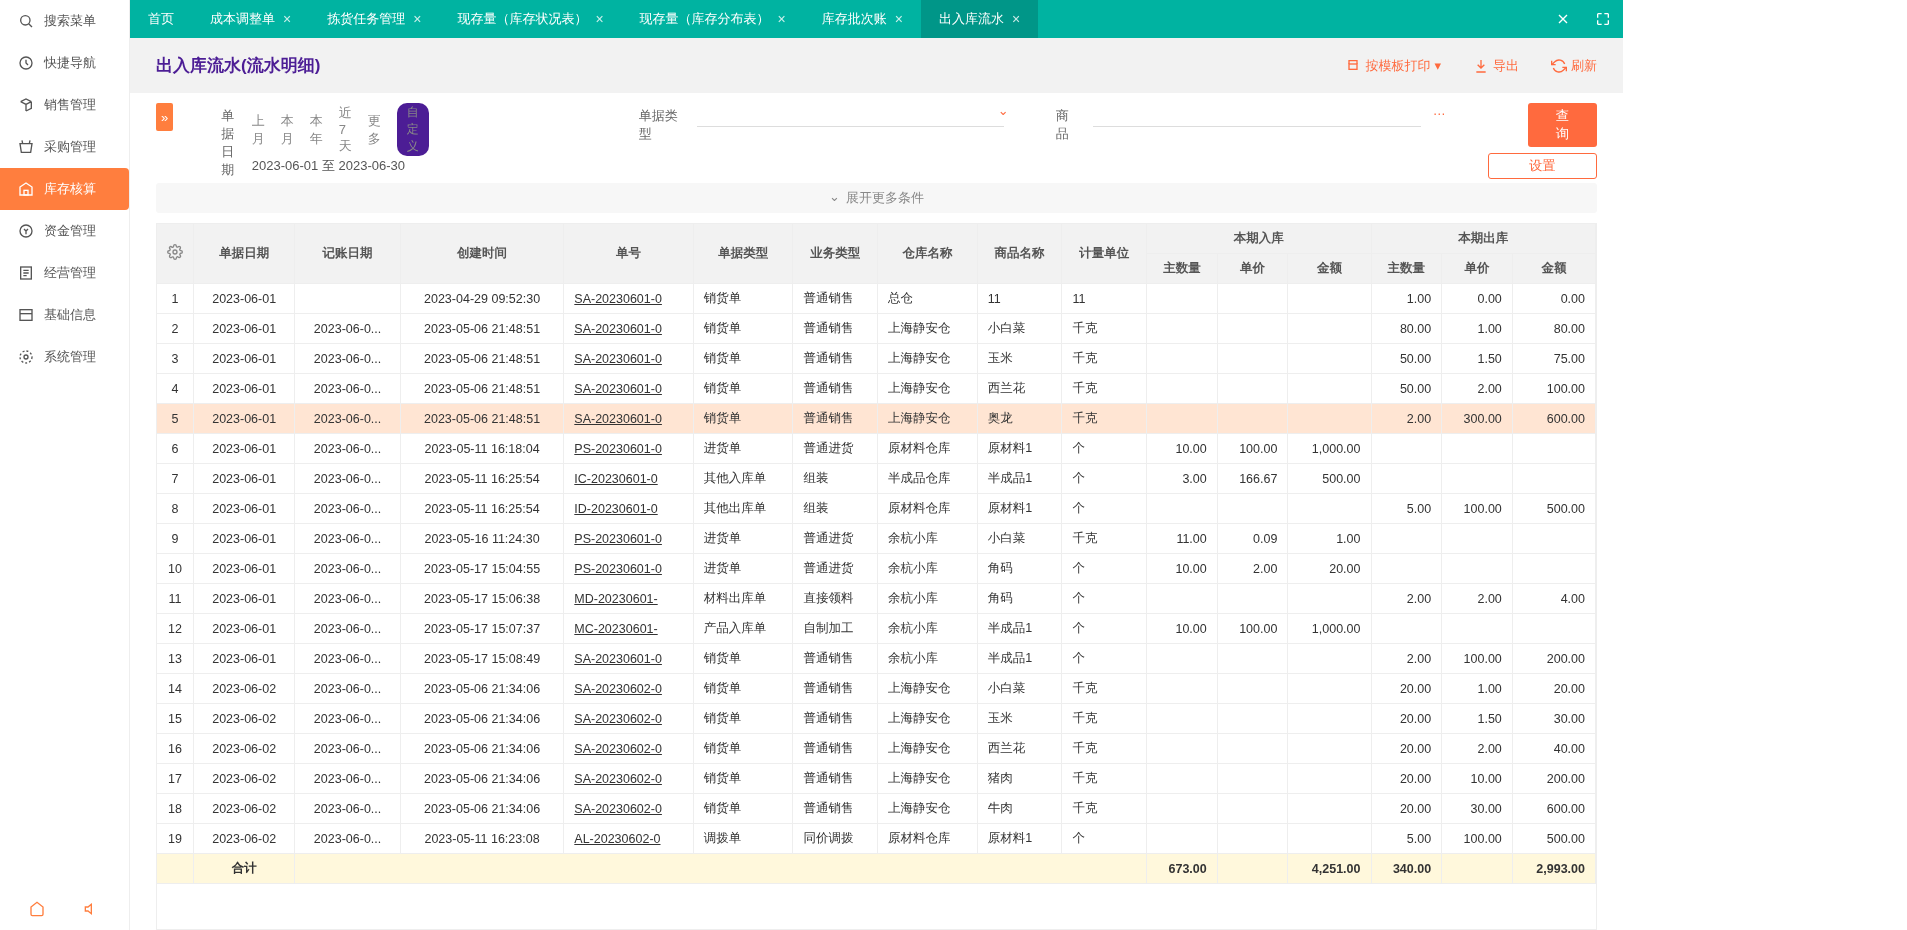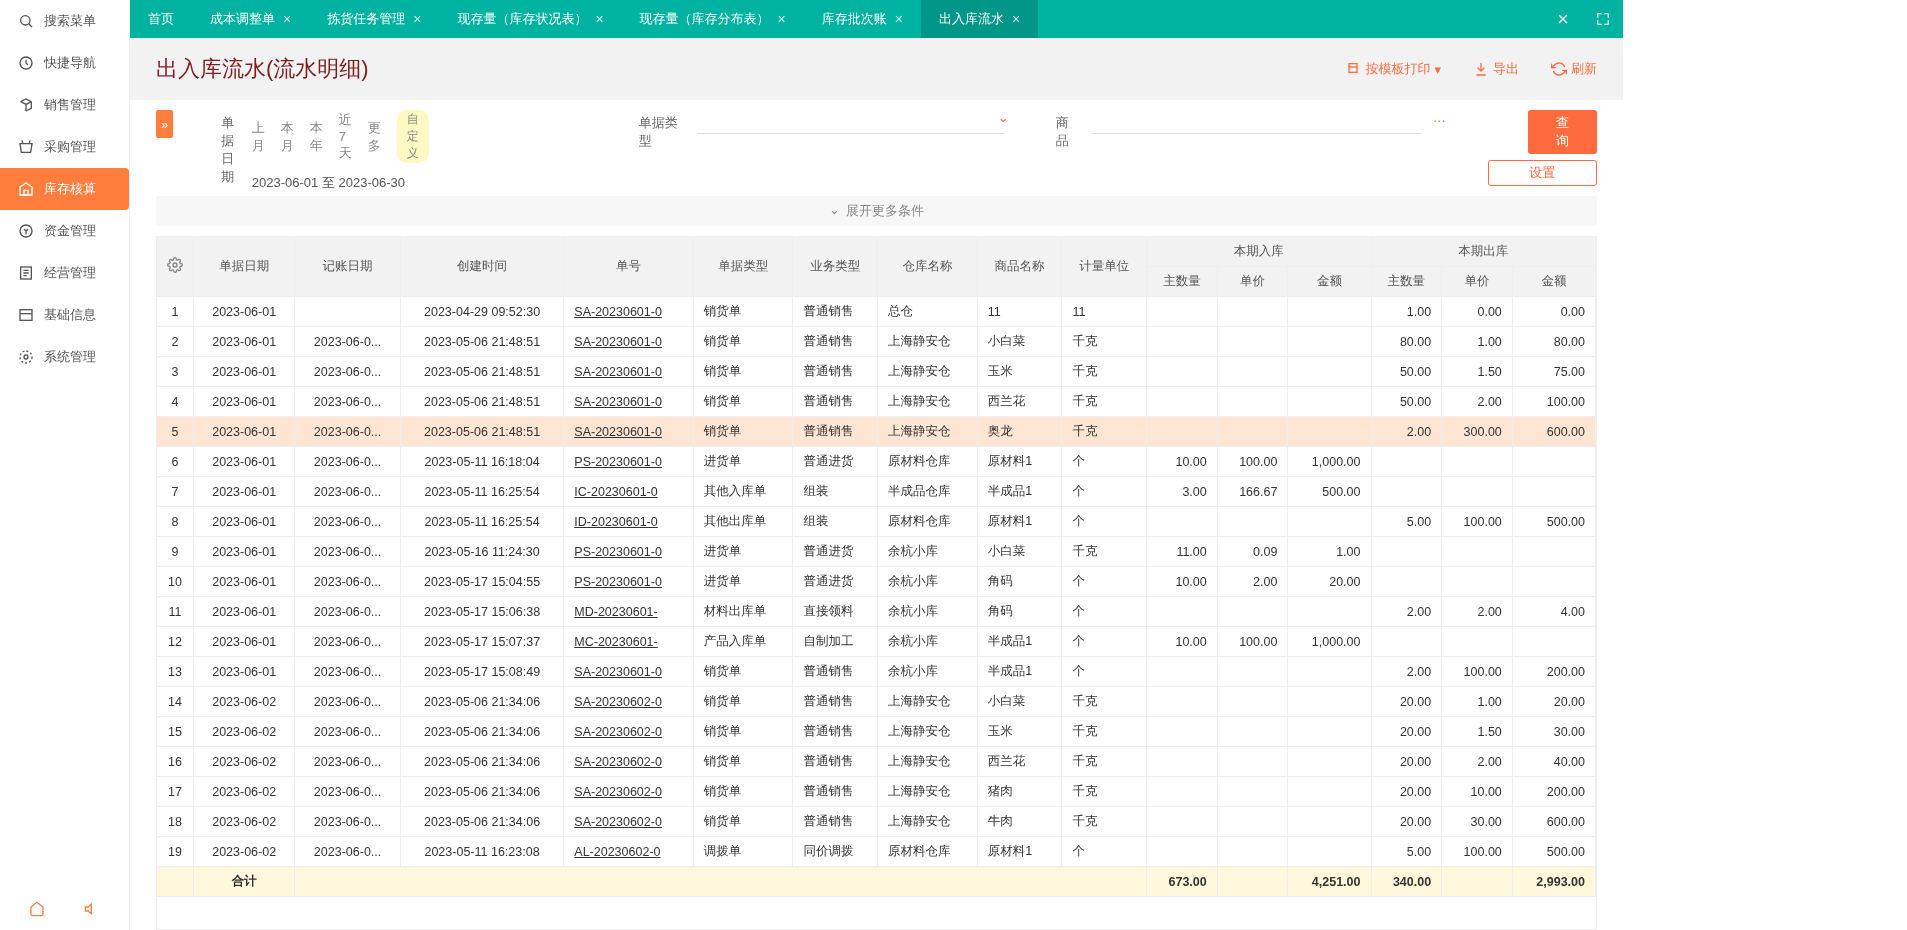--- a/index.html
+++ b/index.html
@@ -11,42 +11,42 @@
 .sidebar-item .ico { width: 16px; height: 16px; display: inline-flex; align-items: center; justify-content: center; }
 .sidebar-footer { margin-top: auto; display: flex; justify-content: space-around; padding: 10px; color: #ff7e3e; }
 .main { flex: 1; display: flex; flex-direction: column; min-width: 0; }
 .tabbar { display: flex; background: #00b3a1; color: #fff; align-items: center; height: 38px; }
 .tab { padding: 0 18px; height: 100%; display: flex; align-items: center; gap: 8px; cursor: pointer; }
 .tab.active { background: #009688; }
 .tab .close { font-size: 14px; opacity: .8; }
 .tabbar-right { margin-left: auto; display: flex; }
 .tabbar-btn { width: 40px; height: 38px; display: flex; align-items: center; justify-content: center; cursor: pointer; }
 .page-header { display: flex; align-items: center; padding: 16px 26px; background: #f2f2f2; }
-.page-title { font-size: 22px; color: #7f1d1d; font-weight: 400; }
+.page-title { font-size: 17px; color: #4c1d95; font-weight: 700; }
 .header-actions { margin-left: auto; display: flex; gap: 32px; align-items: center; color: #ff6a3e; }
 .header-actions .act { display: flex; align-items: center; gap: 4px; cursor: pointer; }
 .filter-collapse { width: 28px; height: 28px; background: #ff7e3e; color: #fff; display: flex; align-items: center; justify-content: center; border-radius: 2px; cursor: pointer; margin-right: 18px; }
 .filter-bar { display: flex; padding: 10px 26px 4px; align-items: flex-start; gap: 30px; background: #fff; }
 .filter-group { display: flex; align-items: flex-start; gap: 12px; }
 .filter-label { color: #666; padding-top: 4px; }
 .date-shortcuts { display: flex; gap: 16px; align-items: center; }
 .date-shortcuts span { color: #888; cursor: pointer; }
-.pill { background: #fef9c3; color: #fff; border-radius: 10px; padding: 1px 10px; font-size: 12px; }
-.date-range { color: #555; margin-top: 11px; }
+.pill { background: #4c1d95; color: #fff; border-radius: 10px; padding: 1px 10px; font-size: 12px; }
+.date-range { color: #555; margin-top: 1px; }
 .filter-input { border: none; border-bottom: 1px solid #ddd; width: 340px; padding: 4px; color: #333; }
 .select-caret { color: #ff6a3e; margin-left: -18px; }
 .filter-more { color: #ff6a3e; margin-left: auto; cursor: pointer; }
 .btns { display: flex; flex-direction: column; gap: 6px; margin-left: 12px; }
 .btn-primary { background: #ff6a3e; color: #fff; border: none; border-radius: 3px; padding: 4px 28px; cursor: pointer; margin-left: 40px; }
 .btn-outline { background: #fff; color: #ff6a3e; border: 1px solid #ff6a3e; border-radius: 3px; padding: 3px 18px; cursor: pointer; }
 .expand-row { display: flex; justify-content: center; padding: 6px 0; background: #f7f7f7; color: #888; cursor: pointer; margin: 0 26px 10px; border-radius: 3px; gap: 6px; }
 .table-wrap { flex: 1; overflow: auto; margin: 0 26px; border: 1px solid #eee; }
 table { border-collapse: collapse; width: 100%; font-size: 12.5px; }
 th, td { border-right: 1px solid #eee; border-bottom: 1px solid #eee; padding: 6px 10px; text-align: center; white-space: nowrap; }
-thead th { background: #f2f2f2; color: #555; font-weight: 400; }
+thead th { background: #f2f2f2; color: #555; font-weight: 700; }
 tbody tr.highlight { background: #ffe5d3; }
 td.left { text-align: left; }
 td.right { text-align: right; }
 .doc-link { text-decoration: underline; color: #333; cursor: pointer; }
 tfoot td { background: #fff8dc; font-weight: 600; text-align: right; }
 tfoot td.label { text-align: center; }
 .gear-cell { width: 36px; }
 svg { width: 16px; height: 16px; }
 </style>
 </head>

